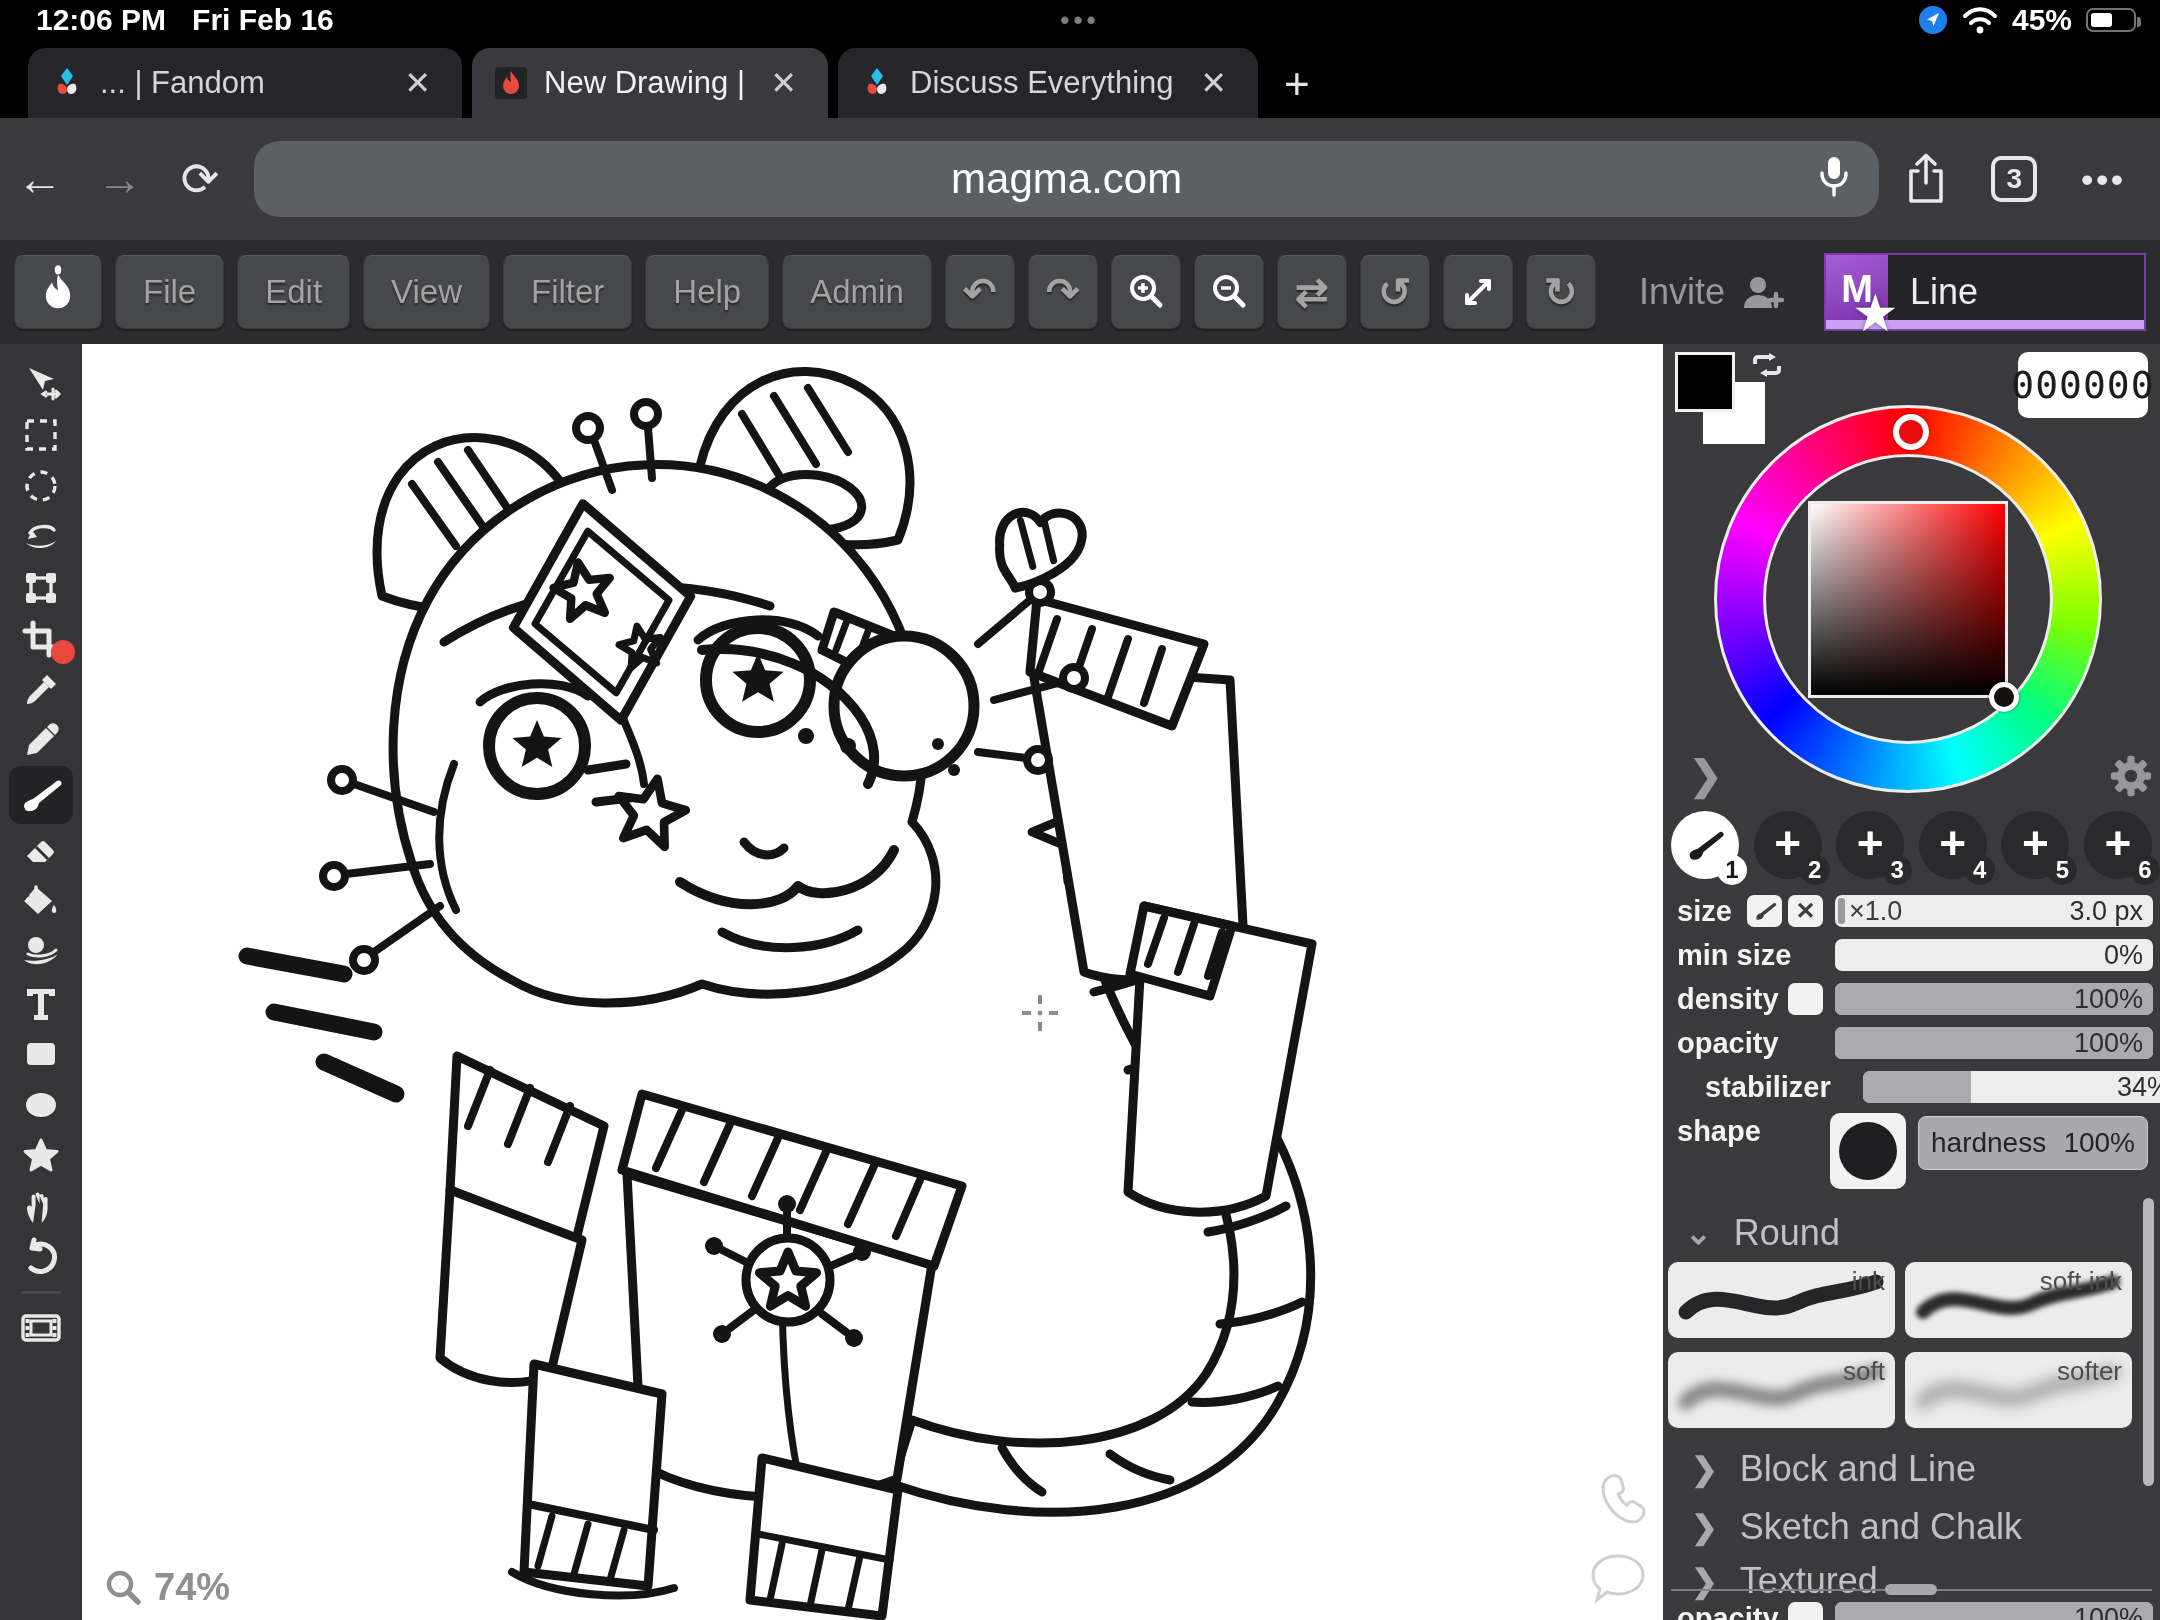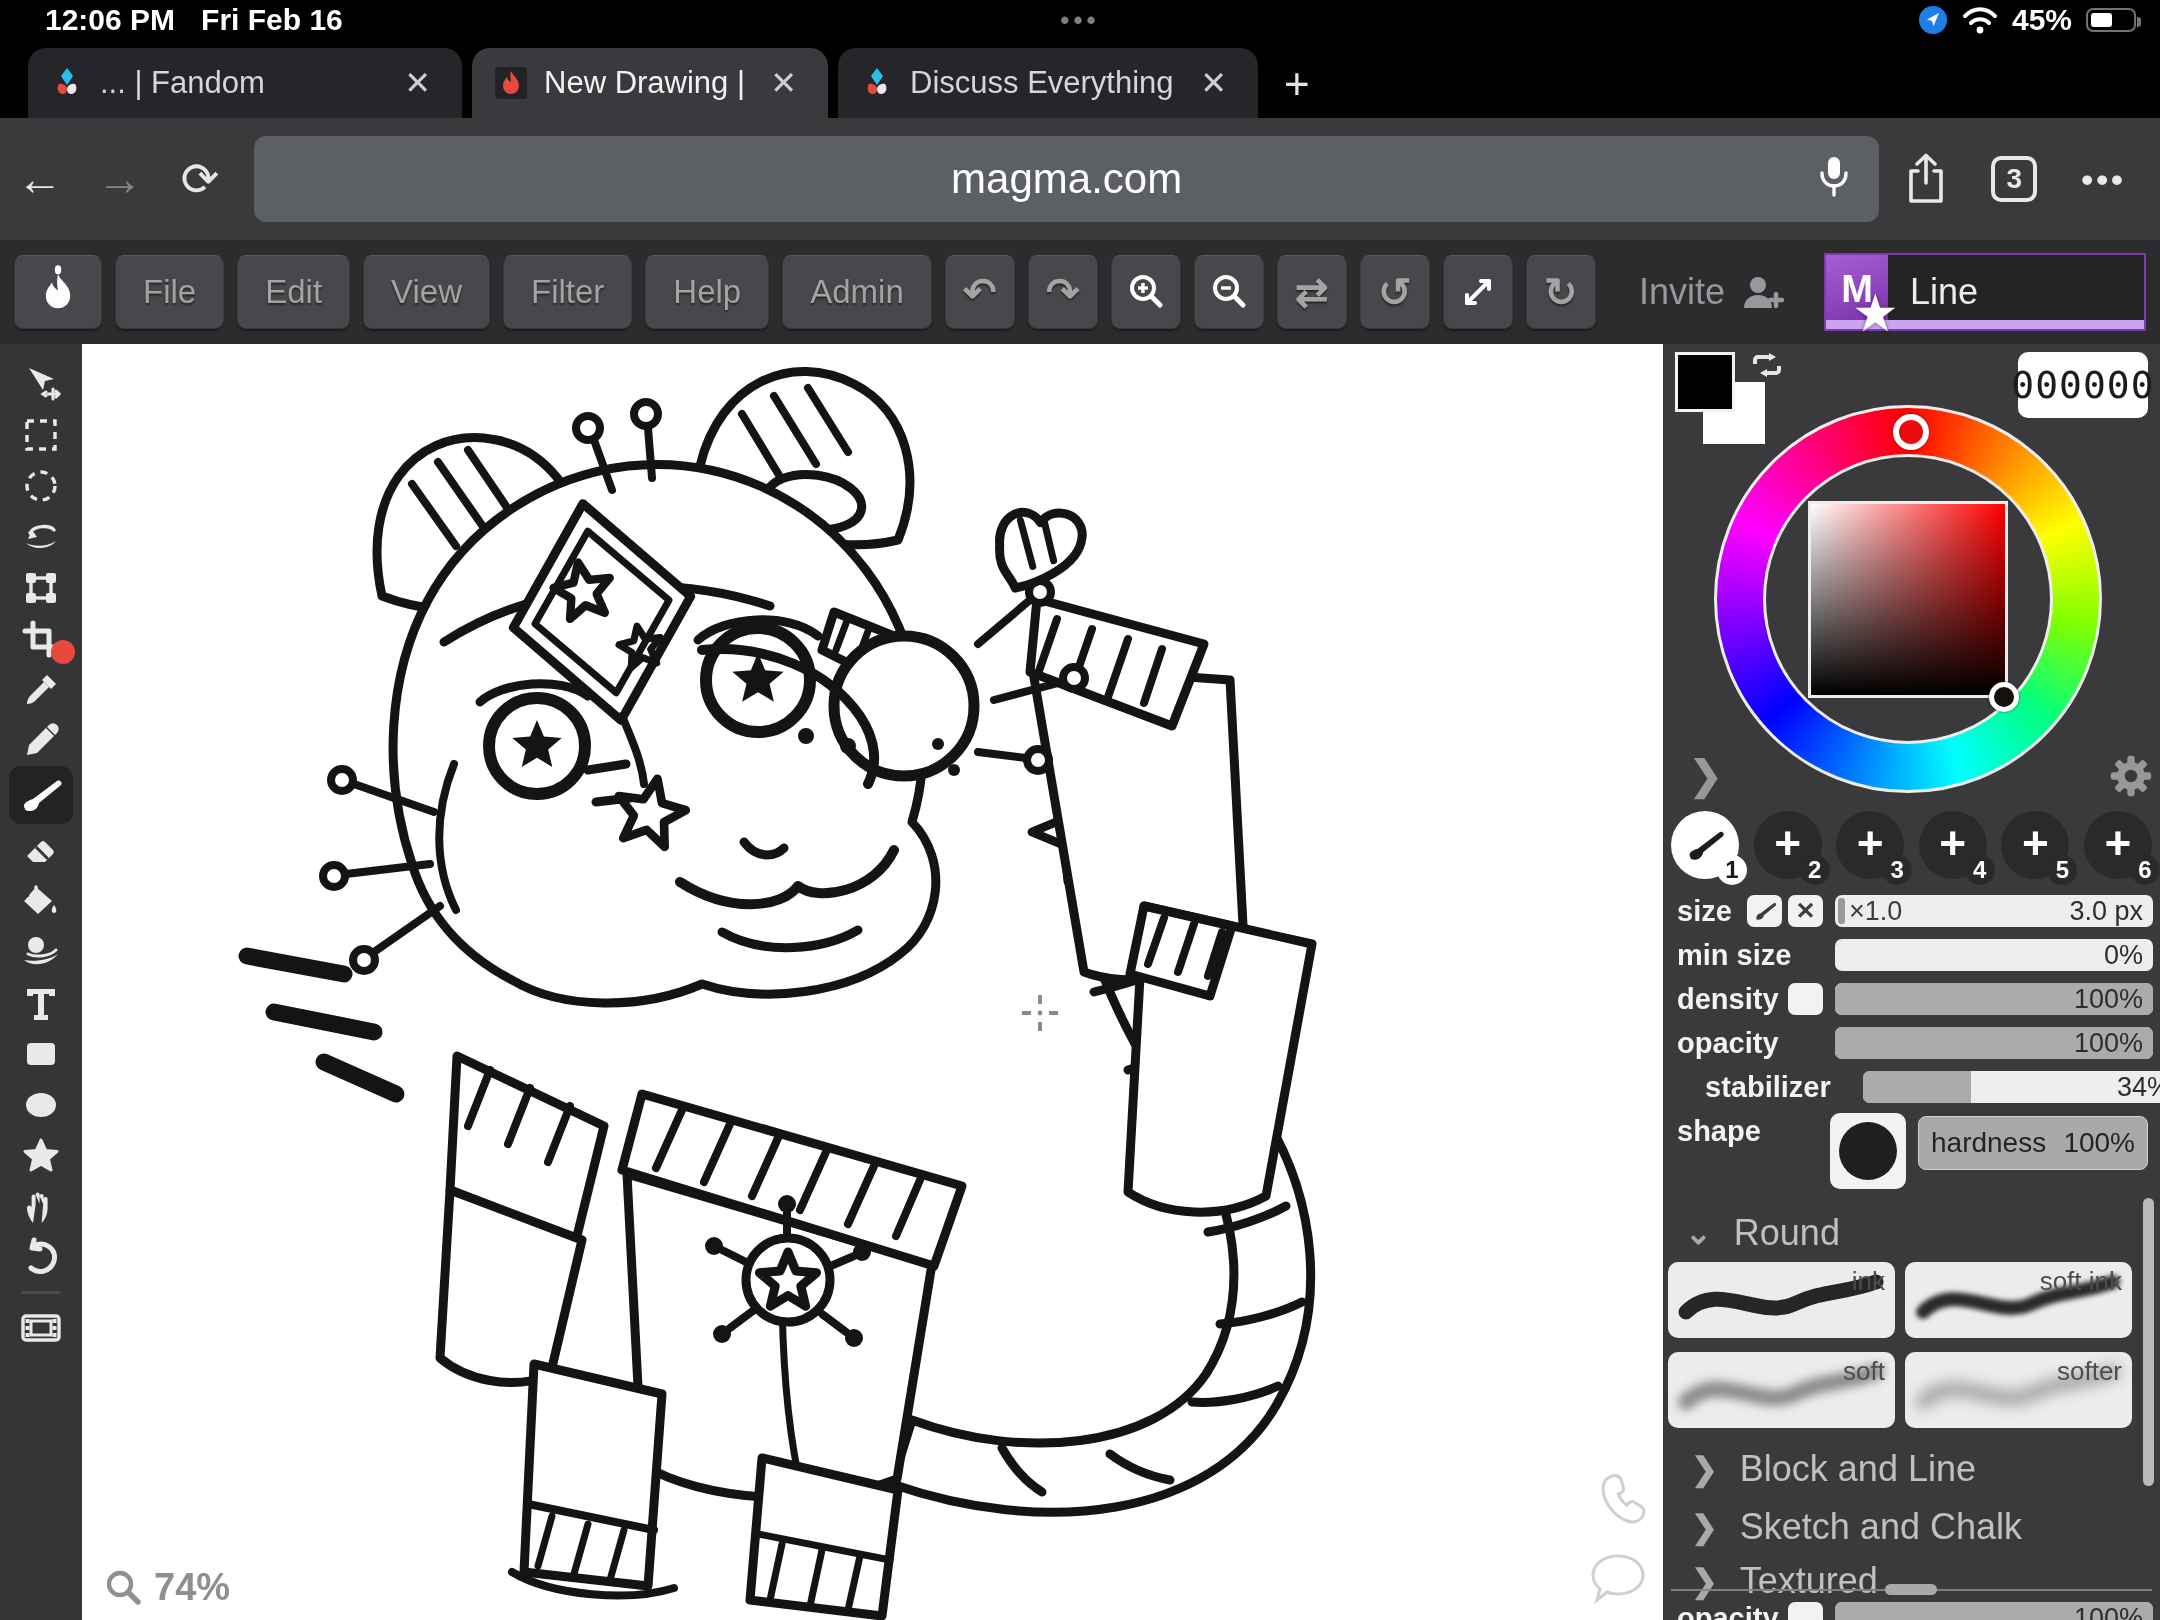--- a/index.html
+++ b/index.html
@@ -2,21 +2,21 @@
 <html><head>
 <meta charset="utf-8">
 <style>
   * { margin:0; padding:0; box-sizing:border-box; }
   html,body { width:2160px; height:1620px; overflow:hidden; background:#000; }
   body { font-family:"Liberation Sans", sans-serif; -webkit-font-smoothing:antialiased; }
 
   
   #statusbar { position:absolute; left:0; top:0; width:2160px; height:40px; background:#000;
     display:flex; align-items:center; color:#fff; font-size:30px; font-weight:700; }
-  #status-left { display:flex; gap:26px; padding-left:45px;text-align:right; }
+  #status-left { display:flex; gap:26px; padding-left:36px;text-align:right; }
   #status-dots { position:absolute; left:0; right:0; text-align:center; color:#7d7d82; font-size:26px; letter-spacing:4px; }
   #status-right { margin-left:auto; display:flex; align-items:center; gap:14px; padding-right:24px; }
   .batt { position:relative; width:50px; height:24px; border:2px solid rgba(255,255,255,.45); border-radius:7px; }
   .batt .fill { position:absolute; left:3px; top:3px; bottom:3px; background:#fff; border-radius:3px; }
   .batt .tip { position:absolute; right:-7px; top:7px; width:4px; height:10px; background:rgba(255,255,255,.45); border-radius:0 3px 3px 0; }
 
   
   #tabstrip { position:absolute; left:0; top:40px; width:2160px; height:78px; background:#000; display:flex; align-items:flex-end; padding-left:28px; }
   .tab { height:70px; border-radius:18px 18px 0 0; display:flex; align-items:center; gap:16px; padding:0 27px 0 22px; background:#26262a; }
   .tab.active { background:#3a3a3e; }
@@ -24,21 +24,21 @@
   .tab .title { font-size:31px; color:#d6d6d8; white-space:nowrap; overflow:hidden; }
   .tab.active .title { color:#f2f2f3; }
   .tab .close { font-size:32px; color:#cfcfd2; padding:0 4px; }
   .favicon { width:34px; height:34px; flex:0 0 auto; }
   #newtab { color:#e4e4e6; font-size:44px; font-weight:300; margin-left:26px; margin-bottom:12px; line-height:1; }
 
   
   #urlrow { position:absolute; left:0; top:118px; width:2160px; height:122px; background:#3a3a3d; display:flex; align-items:center; }
   .navbtn { width:80px; text-align:center; font-size:46px; color:#e6e6e8; }
   .navbtn.dim { color:#85858a; }
-  #urlpill { height:86px; flex:1; margin:0 26px 0 14px; background:#5c5f63; border-radius:12px; display:flex; align-items:center; position:relative; }
+  #urlpill { height:76px; flex:1; margin:0 26px 0 14px; background:#5c5f63; border-radius:25px; display:flex; align-items:center; position:relative; }
   #urltext { position:absolute; left:0; right:0; text-align:center; color:#fff; font-size:42px; font-weight:400; }
   #micwrap { margin-left:auto; padding-right:28px; z-index:2; }
   #url-actions { display:flex; align-items:center; gap:44px; padding-right:34px; }
   #tabcount { width:46px; height:46px; border:4px solid #e8e8ea; border-radius:10px; color:#e8e8ea; font-size:28px; font-weight:700; display:flex; align-items:center; justify-content:center; }
   #moredots { color:#e8e8ea; font-size:34px; letter-spacing:3px; font-weight:700; }
 
   
   #menubar { position:absolute; left:0; top:240px; width:2160px; height:104px; background:#2c2c2e; display:flex; align-items:center; gap:13px; padding:0 14px; }
   .mbtn { height:74px; background:#47484b; border:1px solid #3a3a3c; border-top:1px solid #5a5b5e; border-radius:9px;
     color:#a3a3a3; font-size:33px; display:flex; align-items:center; justify-content:center; padding:0 27px;

